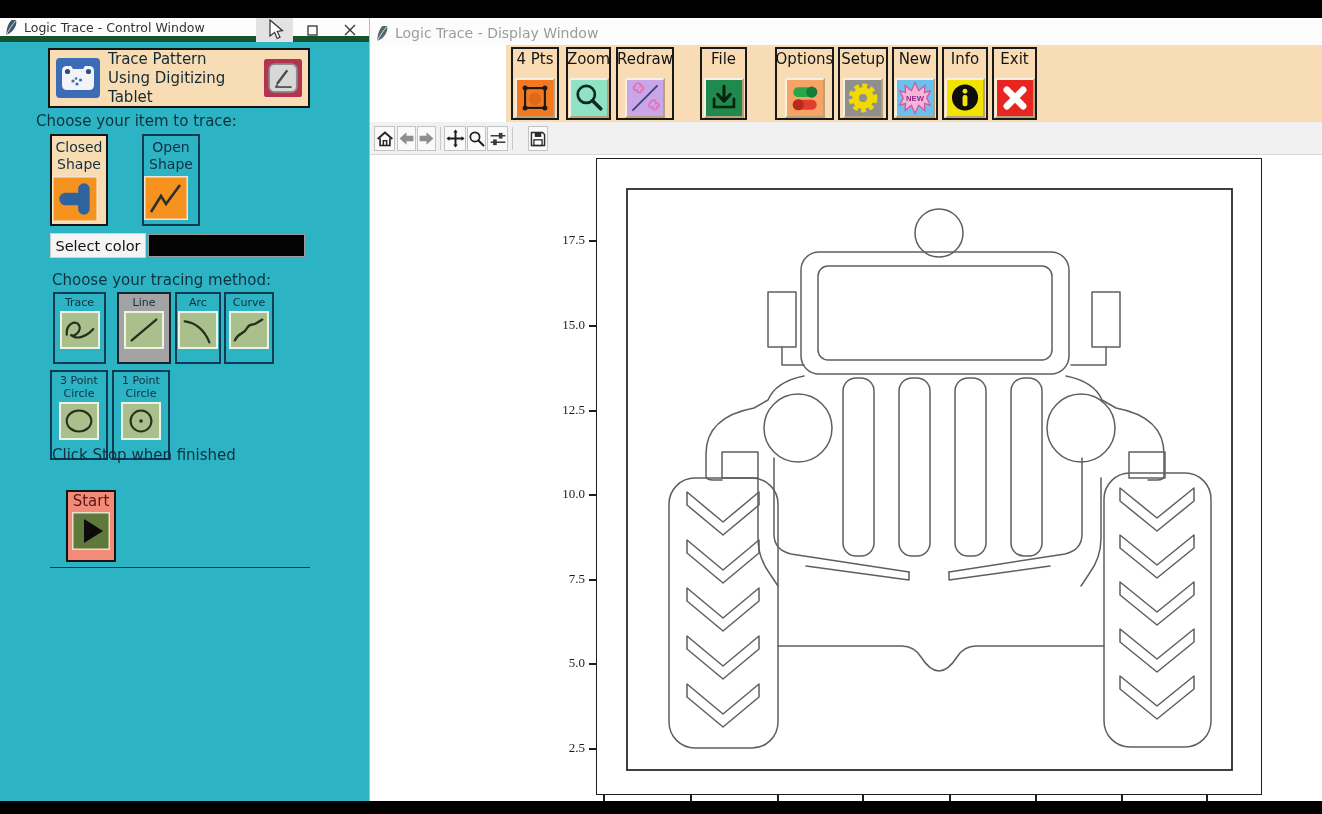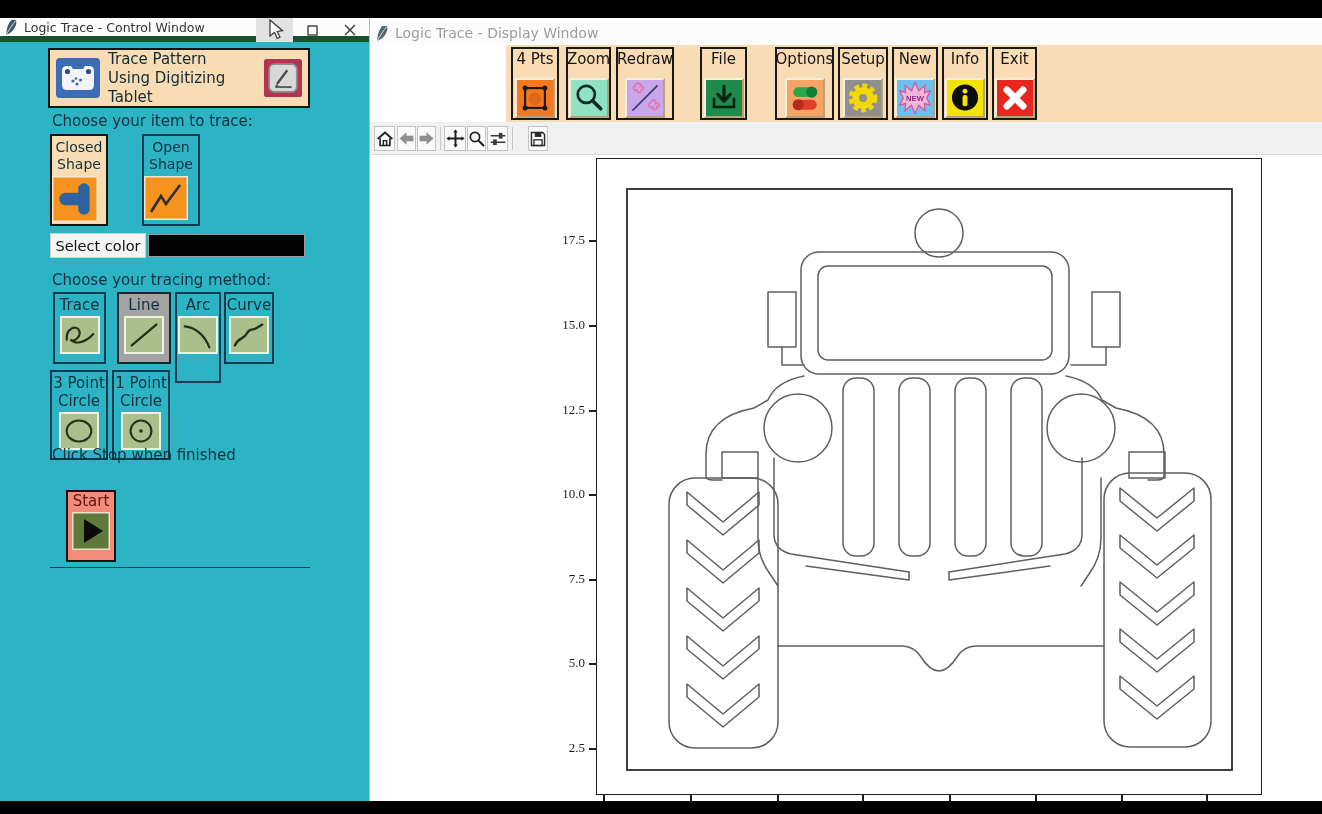--- a/index.html
+++ b/index.html
@@ -36,21 +36,21 @@
   .shape-btn .lbl { font-size:14px; color:#10303f; line-height:17px; }
 
   .sel-color-btn { left:50px; top:215px; width:96px; height:25px; background:#f4f4f4;
     border:1px solid #cfcfcf; font-size:14.5px; color:#111; display:flex;
     align-items:center; justify-content:center; }
   .color-swatch { left:148px; top:216px; width:157px; height:23px; background:#030303;
     border:1px solid #9a9a9a; }
 
   .method-btn { border:2px solid #0e3a52; text-align:center; padding-top:2px; }
   .method-btn.sel { background:#a3a3a3; border-color:#14252e; }
-  .method-btn .lbl { font-size:15px; color:#10303f; }
+  .method-btn .lbl { font-size:11px; color:#10303f; }
   .glyph-box { display:inline-block; background:#a9bf8c; border:2px solid #eef2e2;
     margin-top:2px; }
 
   .start-btn { left:66px; top:472px; width:50px; height:72px; background:#f28b77;
     border:2px solid #141414; text-align:center; }
   .start-btn .lbl { font-size:15px; color:#5d1515; }
   .divider { left:50px; top:549px; width:260px; height:0; border-top:1.5px solid #0e3a52; }
 
   
   #display-window { left:369px; top:18px; width:953px; height:783px; background:#fff;
@@ -130,21 +130,21 @@
       </div>
       <svg width="38" height="38" viewBox="0 0 44 44">
         <rect x="0" y="0" width="44" height="44" rx="3" fill="#b23450"></rect>
         <rect x="6" y="6" width="32" height="32" rx="6" fill="#d8d8d8" stroke="#8e8e8e" stroke-width="2"></rect>
         <path d="M15 29 L27 13" stroke="#4a4a4a" stroke-width="2.6"></path>
         <path d="M15 29 L12.5 32.5 L17 31.5 Z" fill="#4a4a4a"></path>
         <path d="M13 32.5 L32 32.5" stroke="#5a5a5a" stroke-width="2.2"></path>
       </svg>
     </div>
 
-    <div class="abs panel-label" style="left:52px;top:94px">Choose your item to trace:</div>
+    <div class="abs panel-label" style="left:36px;top:94px">Choose your item to trace:</div>
 
     <div class="abs shape-btn sel" style="left:50px;top:116px;width:58px;height:92px">
       <div class="lbl">Closed</div>
       <div class="lbl">Shape</div>
       <svg width="46" height="46" viewBox="0 0 44 44" style="margin-top:3px">
         <rect x="0" y="0" width="44" height="44" fill="#f6921e" stroke="#efe6d2" stroke-width="3"></rect>
         <rect x="25" y="7" width="11" height="30" rx="5.5" fill="#2e639e"></rect>
         <rect x="7" y="16" width="23" height="12" rx="6" fill="#2e639e"></rect>
       </svg>
     </div>
@@ -167,21 +167,21 @@
       <svg class="glyph-box" width="40" height="38" viewBox="0 0 38 34">
         <path d="M5 22 C4 10 15 6 18 12 C21 18 13 25 9 22 C15 28 26 24 33 16" stroke="#24301a" stroke-width="2.3" fill="none" stroke-linecap="round"></path>
       </svg>
     </div>
     <div class="abs method-btn sel" style="left:117px;top:274px;width:54px;height:72px">
       <div class="lbl">Line</div>
       <svg class="glyph-box" width="40" height="38" viewBox="0 0 38 34">
         <path d="M6 28 L32 6" stroke="#24301a" stroke-width="2.4" stroke-linecap="round"></path>
       </svg>
     </div>
-    <div class="abs method-btn" style="left:175px;top:274px;width:46px;height:91px">
+    <div class="abs method-btn" style="left:175px;top:274px;width:46px;height:72px">
       <div class="lbl">Arc</div>
       <svg class="glyph-box" width="40" height="38" viewBox="0 0 38 34">
         <path d="M5 8 C16 9 26 17 31 30" stroke="#24301a" stroke-width="2.4" fill="none" stroke-linecap="round"></path>
       </svg>
     </div>
     <div class="abs method-btn" style="left:224px;top:274px;width:50px;height:72px">
       <div class="lbl">Curve</div>
       <svg class="glyph-box" width="40" height="38" viewBox="0 0 38 34">
         <path d="M4 28 C9 18 13 23 17 15 C20 9 24 13 28 9 L33 6" stroke="#24301a" stroke-width="2.4" fill="none" stroke-linecap="round"></path>
       </svg>

